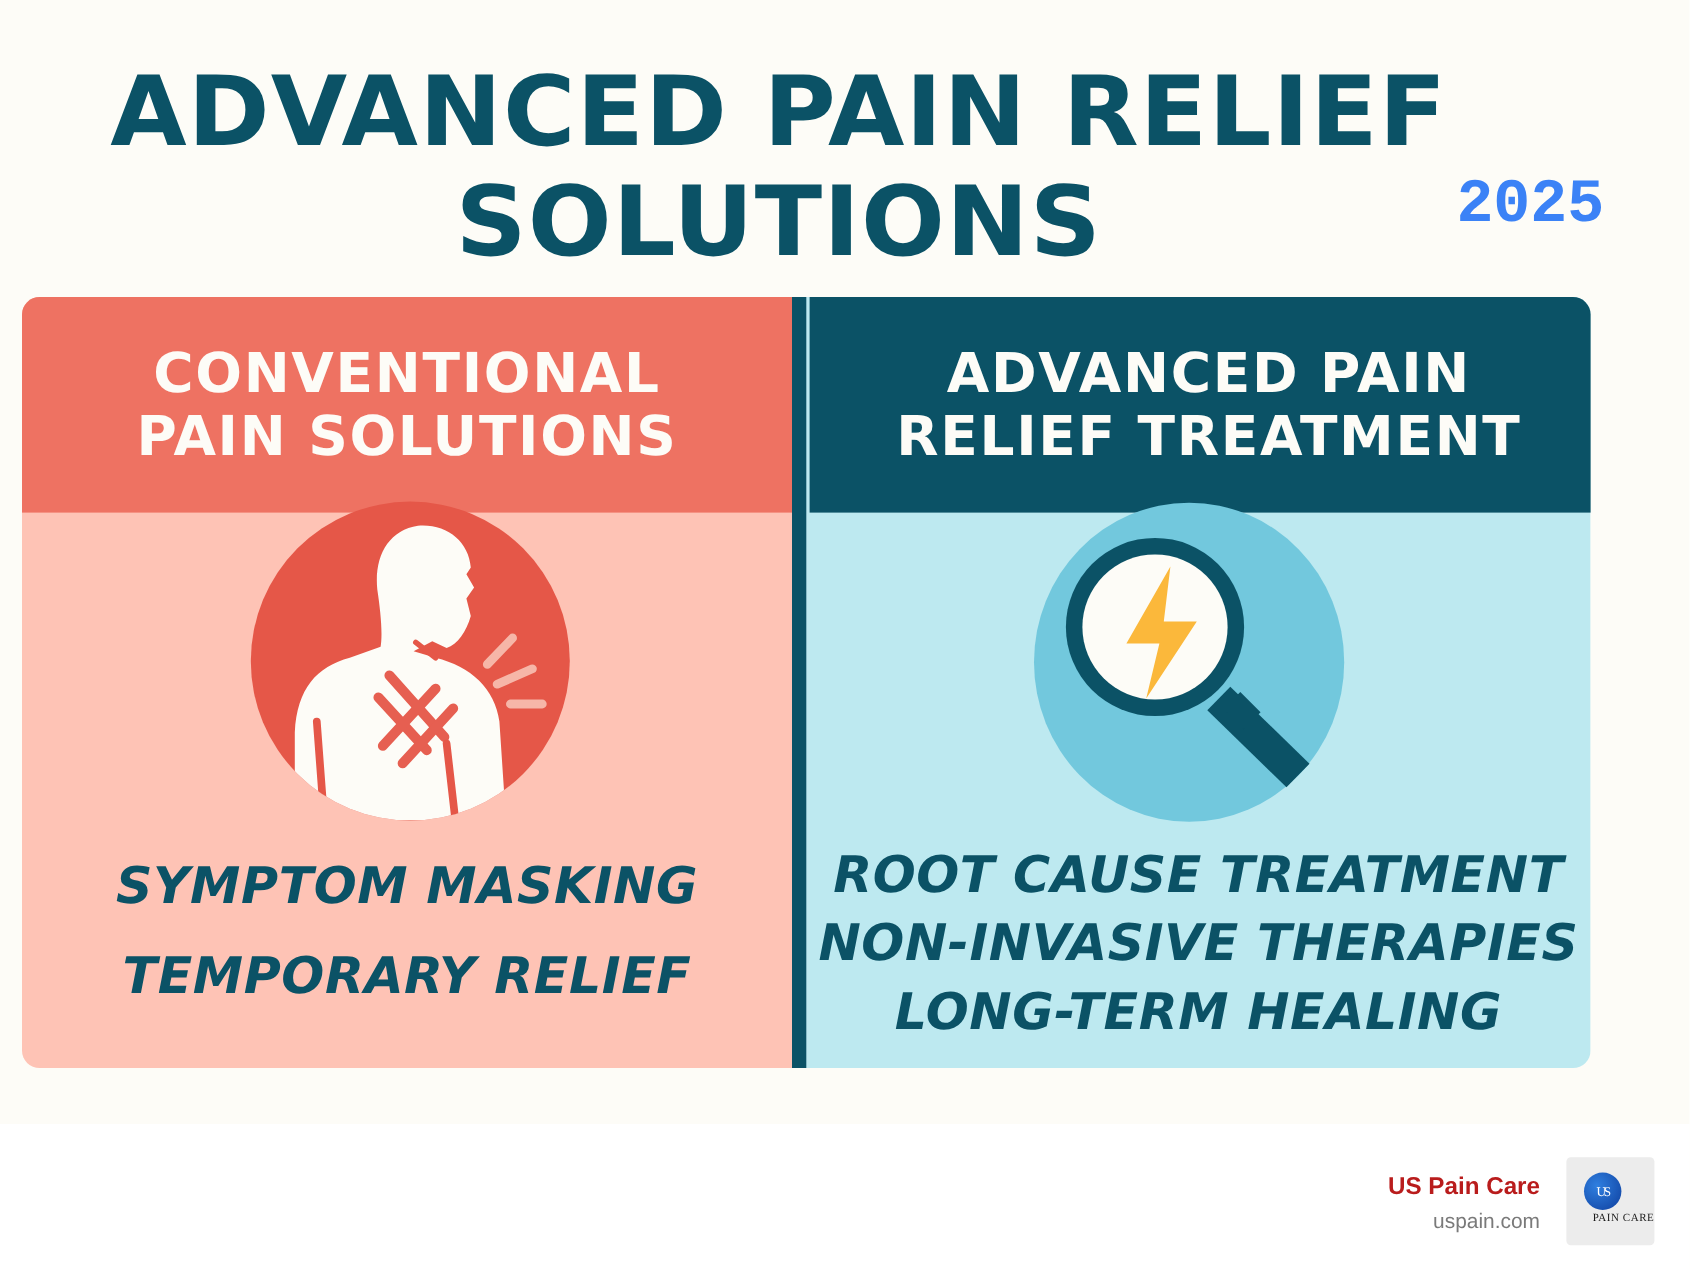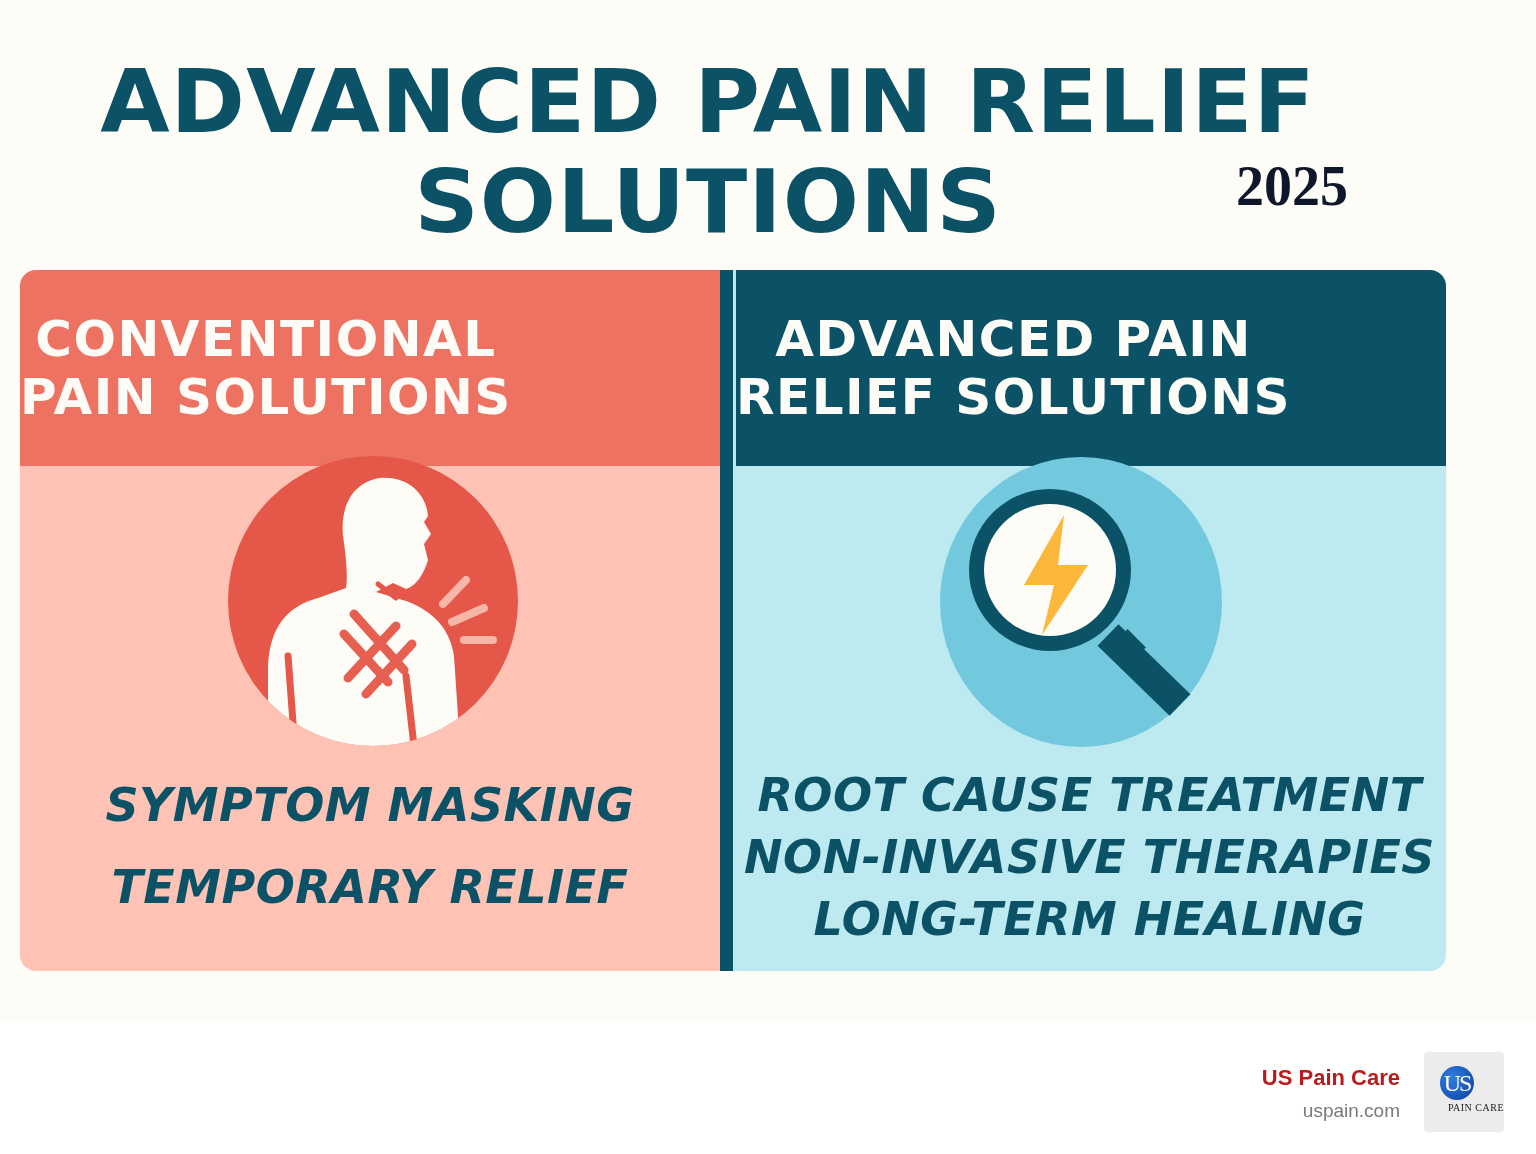--- a/index.html
+++ b/index.html
@@ -11,39 +11,39 @@
     background: #fdfcf7;
   }
   .title {
     position: absolute; left: 0; top: 52px; width: 1416px;
     text-align: center; color: #0b5266;
     font-family: "DejaVu Sans", sans-serif; font-weight: 700;
     font-size: 88px; line-height: 100px; letter-spacing: 1px;
     transform: scaleX(1.02);
   }
   .year {
-    position: absolute; left: 1236px; top: 154px;
-    color: #0f172a; font-family: Liberation Serif, serif; font-weight: 700;
+    position: absolute; left: 1324px; top: 154px;
+    color: #3b82f6; font-family: Liberation Mono, monospace; font-weight: 700;
     font-size: 56px; line-height: 64px;
   }
 
   .compare {
     position: absolute; left: 20px; top: 270px; width: 1426px; height: 701px;
     border-radius: 16px; overflow: hidden;
   }
   .panel { position: absolute; top: 0; height: 100%; }
   .panel.left { left: 0; width: 700px; background: #fec3b5; }
   .panel.right { left: 700px; width: 726px; background: #bde9f0; }
   .panel.right .stripe {
     position: absolute; left: 0; top: 0; width: 13px; height: 100%; background: #0b5266;
   }
 
   .panel-head {
     position: absolute; left: 0; top: 0; width: 100%; height: 196px;
-    display: flex; align-items: center; justify-content: flex-start; text-align: center;
+    display: flex; align-items: center; justify-content: center; text-align: center;
     color: #fdfcf7; font-family: "DejaVu Sans", sans-serif; font-weight: 700;
     font-size: 50px; line-height: 58px; letter-spacing: 1.5px;
   }
   .panel.left .panel-head { background: #ee7262; }
   .panel.right .panel-head { background: #0b5266; margin-left: 16px; }
 
   .icon-circle {
     position: absolute; border-radius: 50%;
   }
   .panel.left .icon-circle { left: 208px; top: 186px; width: 290px; height: 290px; background: #e55748; overflow: hidden; }
@@ -72,21 +72,21 @@
     color: #7a7a7a; font-size: 19px; line-height: 24px;
     font-family: "Liberation Sans", sans-serif;
   }
   .brand-logo {
     position: absolute; left: 1424px; top: 30px; width: 80px; height: 80px;
     background: #ececec; border-radius: 4px;
   }
   .logo-mark {
     position: absolute; left: 16px; top: 14px; width: 34px; height: 34px; border-radius: 50%;
     background: radial-gradient(circle at 35% 35%, #2f7fe0, #0e3f9e);
-    color: #fff; font-family: "Liberation Serif", serif; font-size: 24px; line-height: 34px;
+    color: #fff; font-family: "Liberation Serif", serif; font-size: 12px; line-height: 34px;
     text-align: center; letter-spacing: -2px;
   }
   .logo-text {
     position: absolute; left: 0; top: 50px; width: 100%; text-align: right;
     font-family: "Liberation Serif", serif; font-size: 10px; color: #1a1a1a; letter-spacing: 0.5px;
   }
 </style>
 </head>
 <body>
 
@@ -132,21 +132,21 @@
         <div class="pt">SYMPTOM MASKING</div>
         <div class="pt">TEMPORARY RELIEF</div>
       </div>
     </div>
 
     <div class="panel right">
       <div class="stripe"></div>
       <div class="panel-head">
         <div>
           <span>ADVANCED PAIN</span><br>
-          <span>RELIEF SOLUTIONS</span>
+          <span>RELIEF TREATMENT</span>
         </div>
       </div>
       <div class="icon-circle">
         <svg width="282" height="290" viewBox="0 0 282 290">
 
           <line x1="168" y1="178" x2="240" y2="248" stroke="#0b5266" stroke-width="30" stroke-linecap="butt"></line>
           <rect x="176" y="178" width="26" height="22" fill="#0b5266" transform="rotate(45 189 189)"></rect>
 
           <circle cx="110" cy="113" r="81" fill="#0b5266"></circle>
           <circle cx="110" cy="113" r="66" fill="#fdfcf7"></circle>

